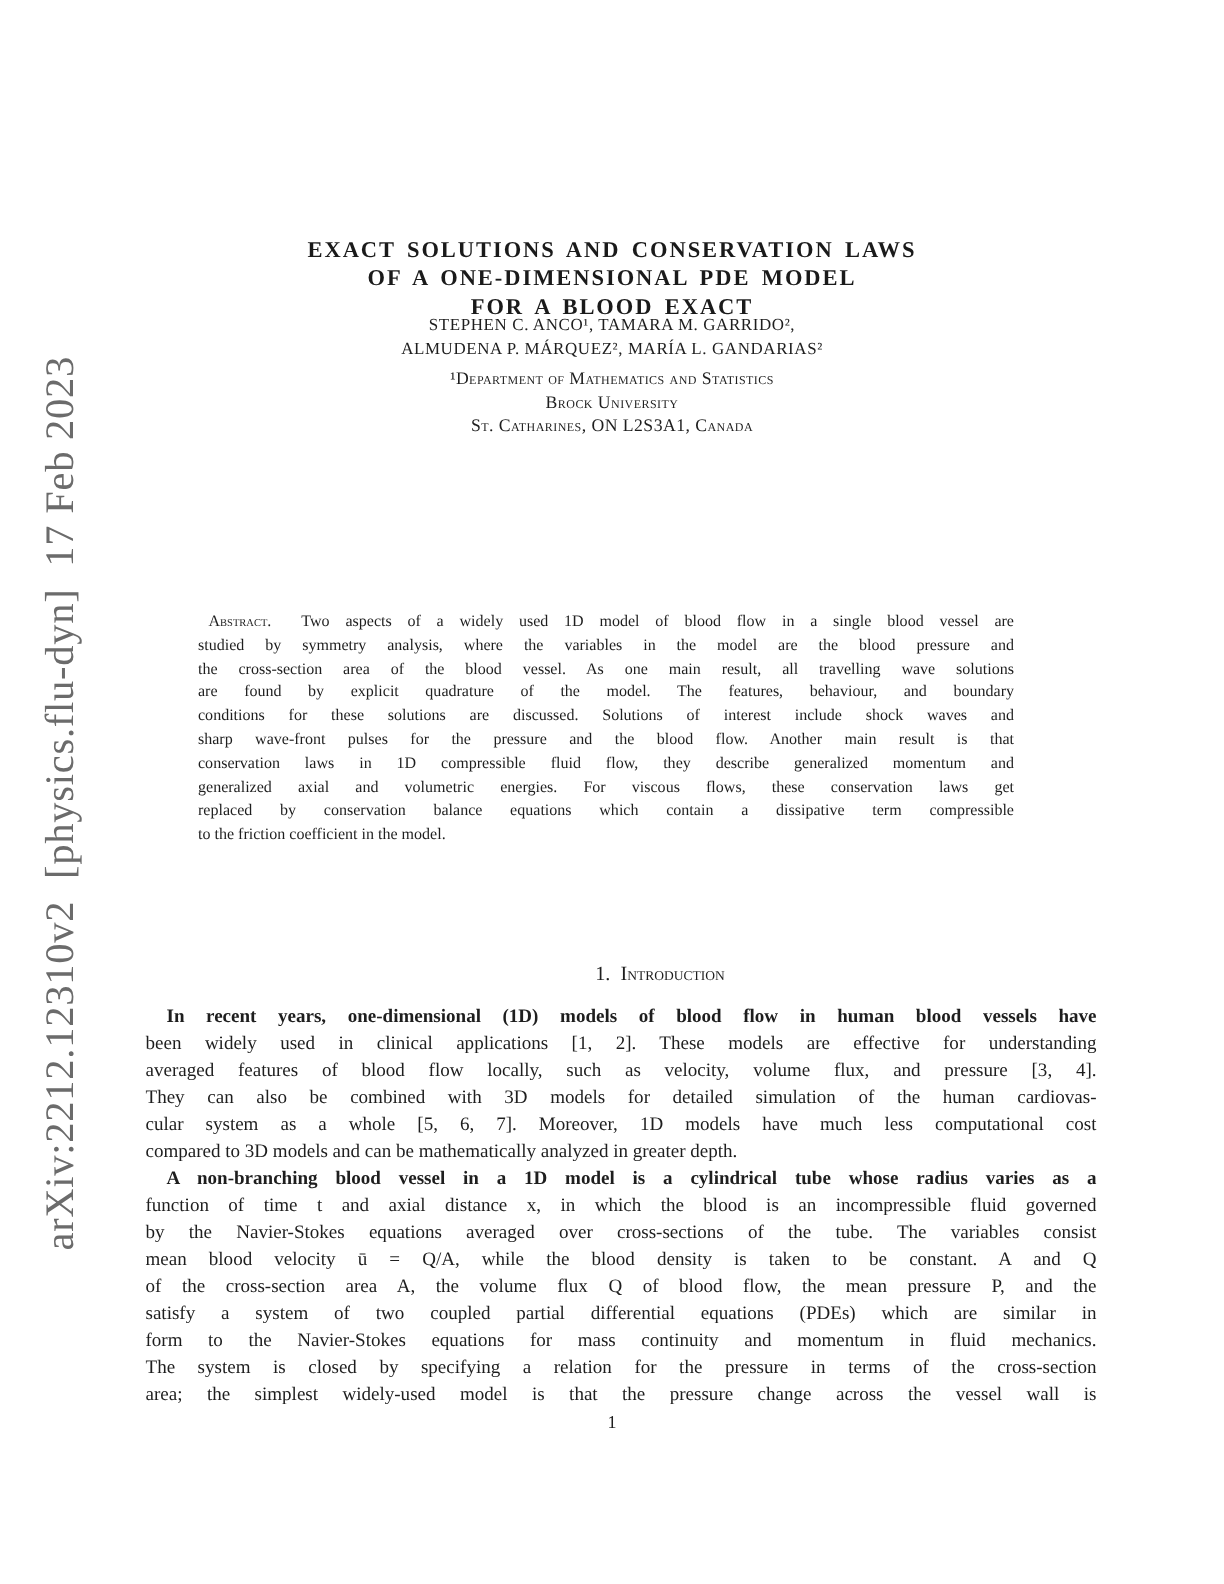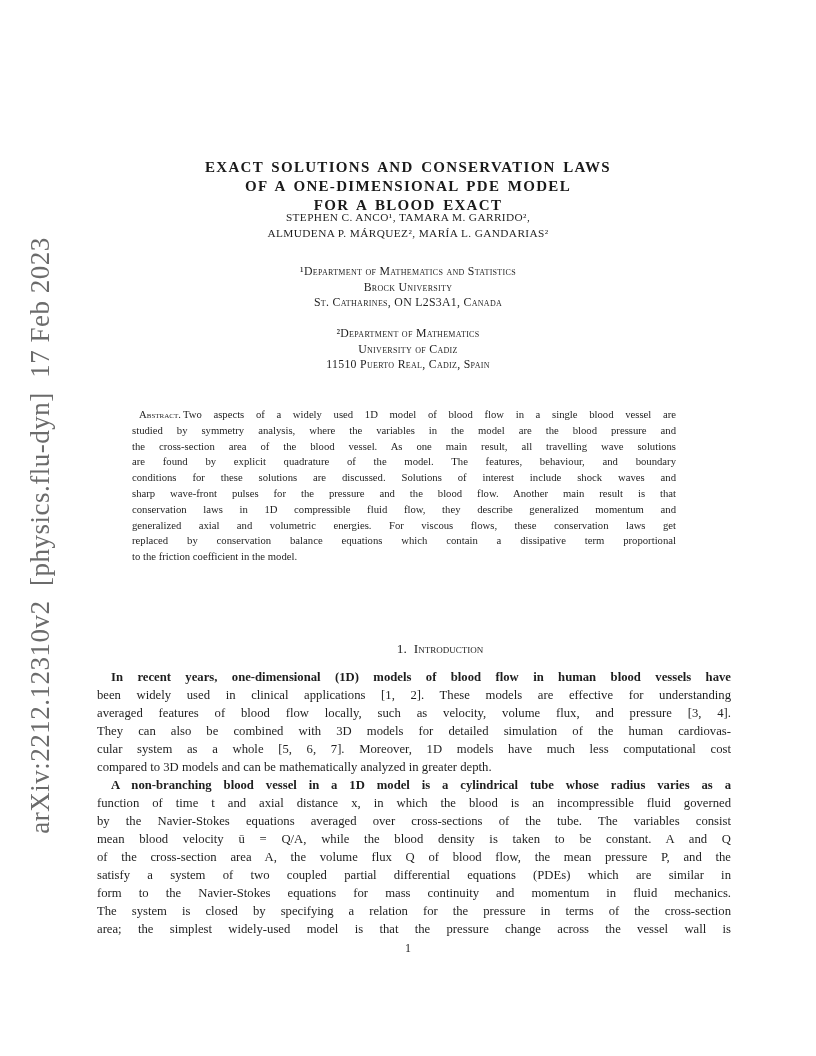--- a/index.html
+++ b/index.html
@@ -57,37 +57,37 @@
   .affil {
     position: absolute;
     left: 0;
     width: 100%;
     text-align: center;
     font-variant: small-caps;
     font-size: 11.8px;
     line-height: 15.5px;
     letter-spacing: 0.3px;
   }
-  .affil-1 { top: 264px; }
+  .affil-1 { top: 245px; }
   .affil-2 { top: 326px; }
 
   
   .abstract {
     position: absolute;
     top: 407px;
     left: 132px;
     width: 544px;
     font-size: 10.7px;
     line-height: 15.8px;
   }
   .abs-line { height: 15.8px; }
   .abs-first { padding-left: 7px; }
   .abs-label {
     font-variant: small-caps;
-    margin-right: 2px;
+    margin-right: 20px;
   }
 
   
   .section-heading {
     position: absolute;
     top: 641px;
     left: 0;
     width: 100%;
     margin: 0;
     text-align: center;
@@ -143,36 +143,31 @@
     <div class="author-line">STEPHEN C. ANCO¹, TAMARA M. GARRIDO²,</div>
     <div class="author-line">ALMUDENA P. MÁRQUEZ², MARÍA L. GANDARIAS²</div>
   </div>
 
   <div class="affil affil-1">
     <div>¹Department of Mathematics and Statistics</div>
     <div>Brock University</div>
     <div>St. Catharines, ON L2S3A1, Canada</div>
   </div>
 
-  <div class="affil affil-2">
-    <div>²Department of Mathematics</div>
-    <div>University of Cadiz</div>
-    <div>11510 Puerto Real, Cadiz, Spain</div>
-  </div>
 
   <section class="abstract">
     <div class="abs-line j abs-first"><span class="abs-label">Abstract.</span><span>Two aspects of a widely used 1D model of blood flow in a single blood vessel are</span></div>
     <div class="abs-line j">studied by symmetry analysis, where the variables in the model are the blood pressure and</div>
     <div class="abs-line j">the cross-section area of the blood vessel. As one main result, all travelling wave solutions</div>
     <div class="abs-line j">are found by explicit quadrature of the model. The features, behaviour, and boundary</div>
     <div class="abs-line j">conditions for these solutions are discussed. Solutions of interest include shock waves and</div>
     <div class="abs-line j">sharp wave-front pulses for the pressure and the blood flow. Another main result is that</div>
     <div class="abs-line j">conservation laws in 1D compressible fluid flow, they describe generalized momentum and</div>
     <div class="abs-line j">generalized axial and volumetric energies. For viscous flows, these conservation laws get</div>
-    <div class="abs-line j">replaced by conservation balance equations which contain a dissipative term proportional</div>
+    <div class="abs-line j">replaced by conservation balance equations which contain a dissipative term compressible</div>
     <div class="abs-line plain">to the friction coefficient in the model.</div>
   </section>
 
   <h2 class="section-heading">1.  Introduction</h2>
 
   <section class="body-text">
     <div class="body-line j indent">In recent years, one-dimensional (1D) models of blood flow in human blood vessels have</div>
     <div class="body-line j">been widely used in clinical applications [1, 2]. These models are effective for understanding</div>
     <div class="body-line j">averaged features of blood flow locally, such as velocity, volume flux, and pressure [3, 4].</div>
     <div class="body-line j">They can also be combined with 3D models for detailed simulation of the human cardiovas-</div>

